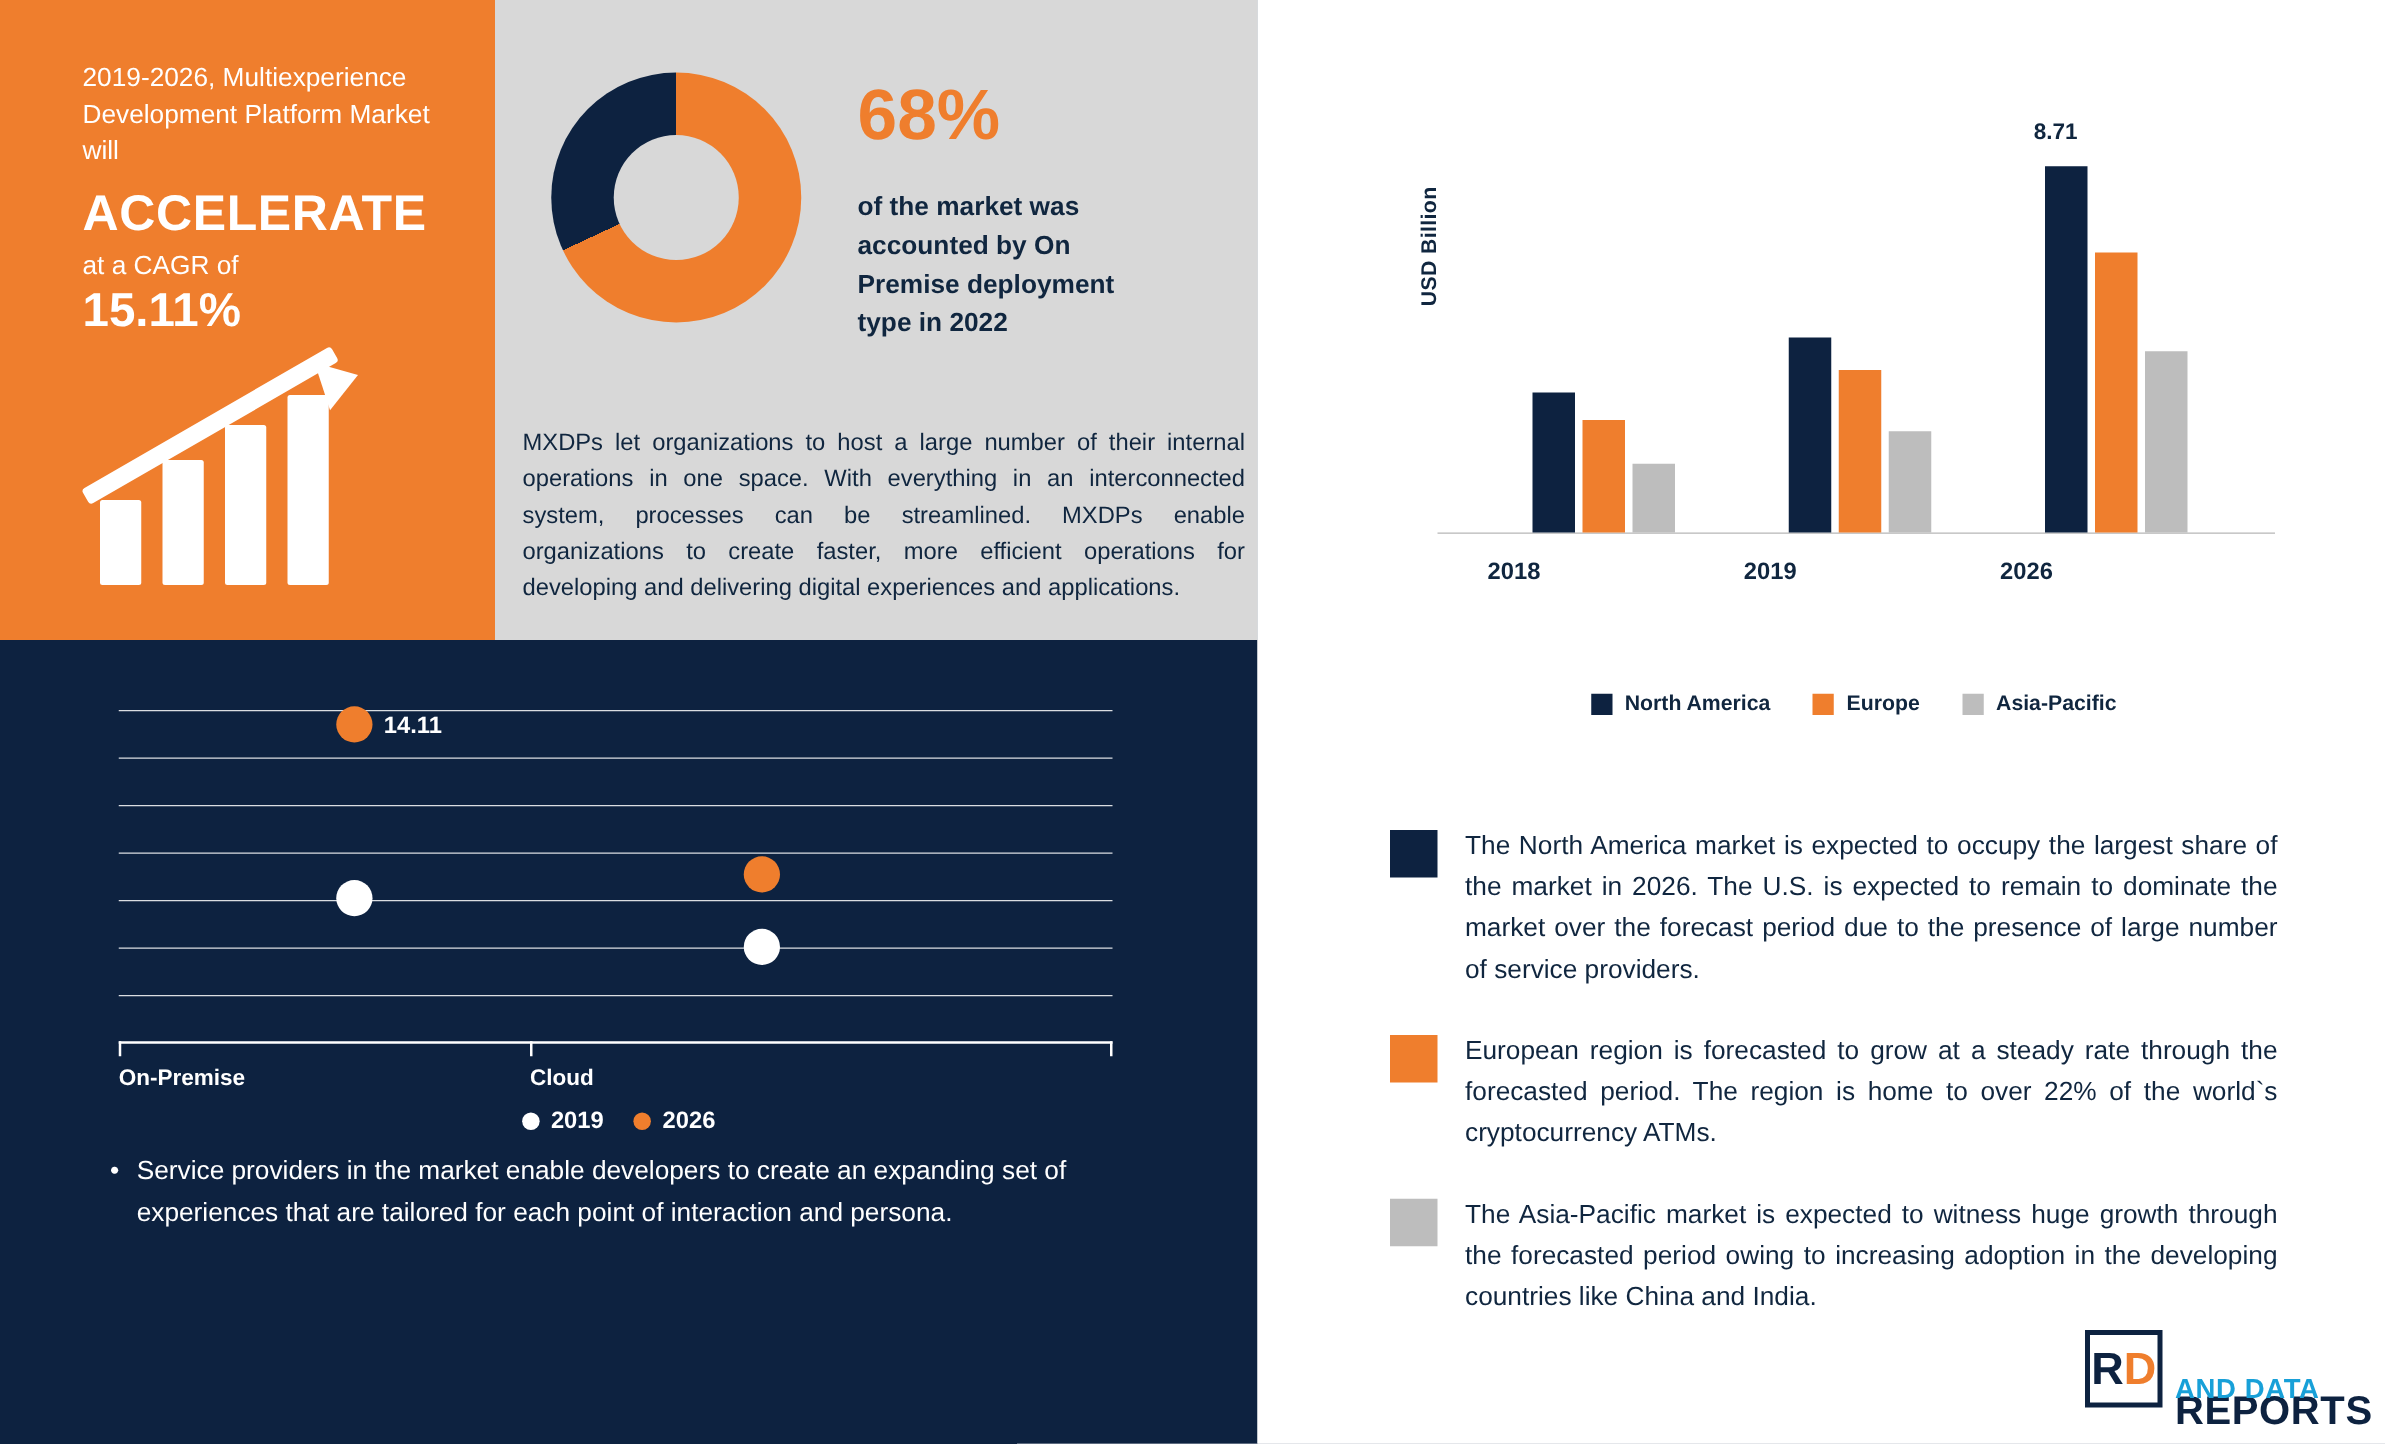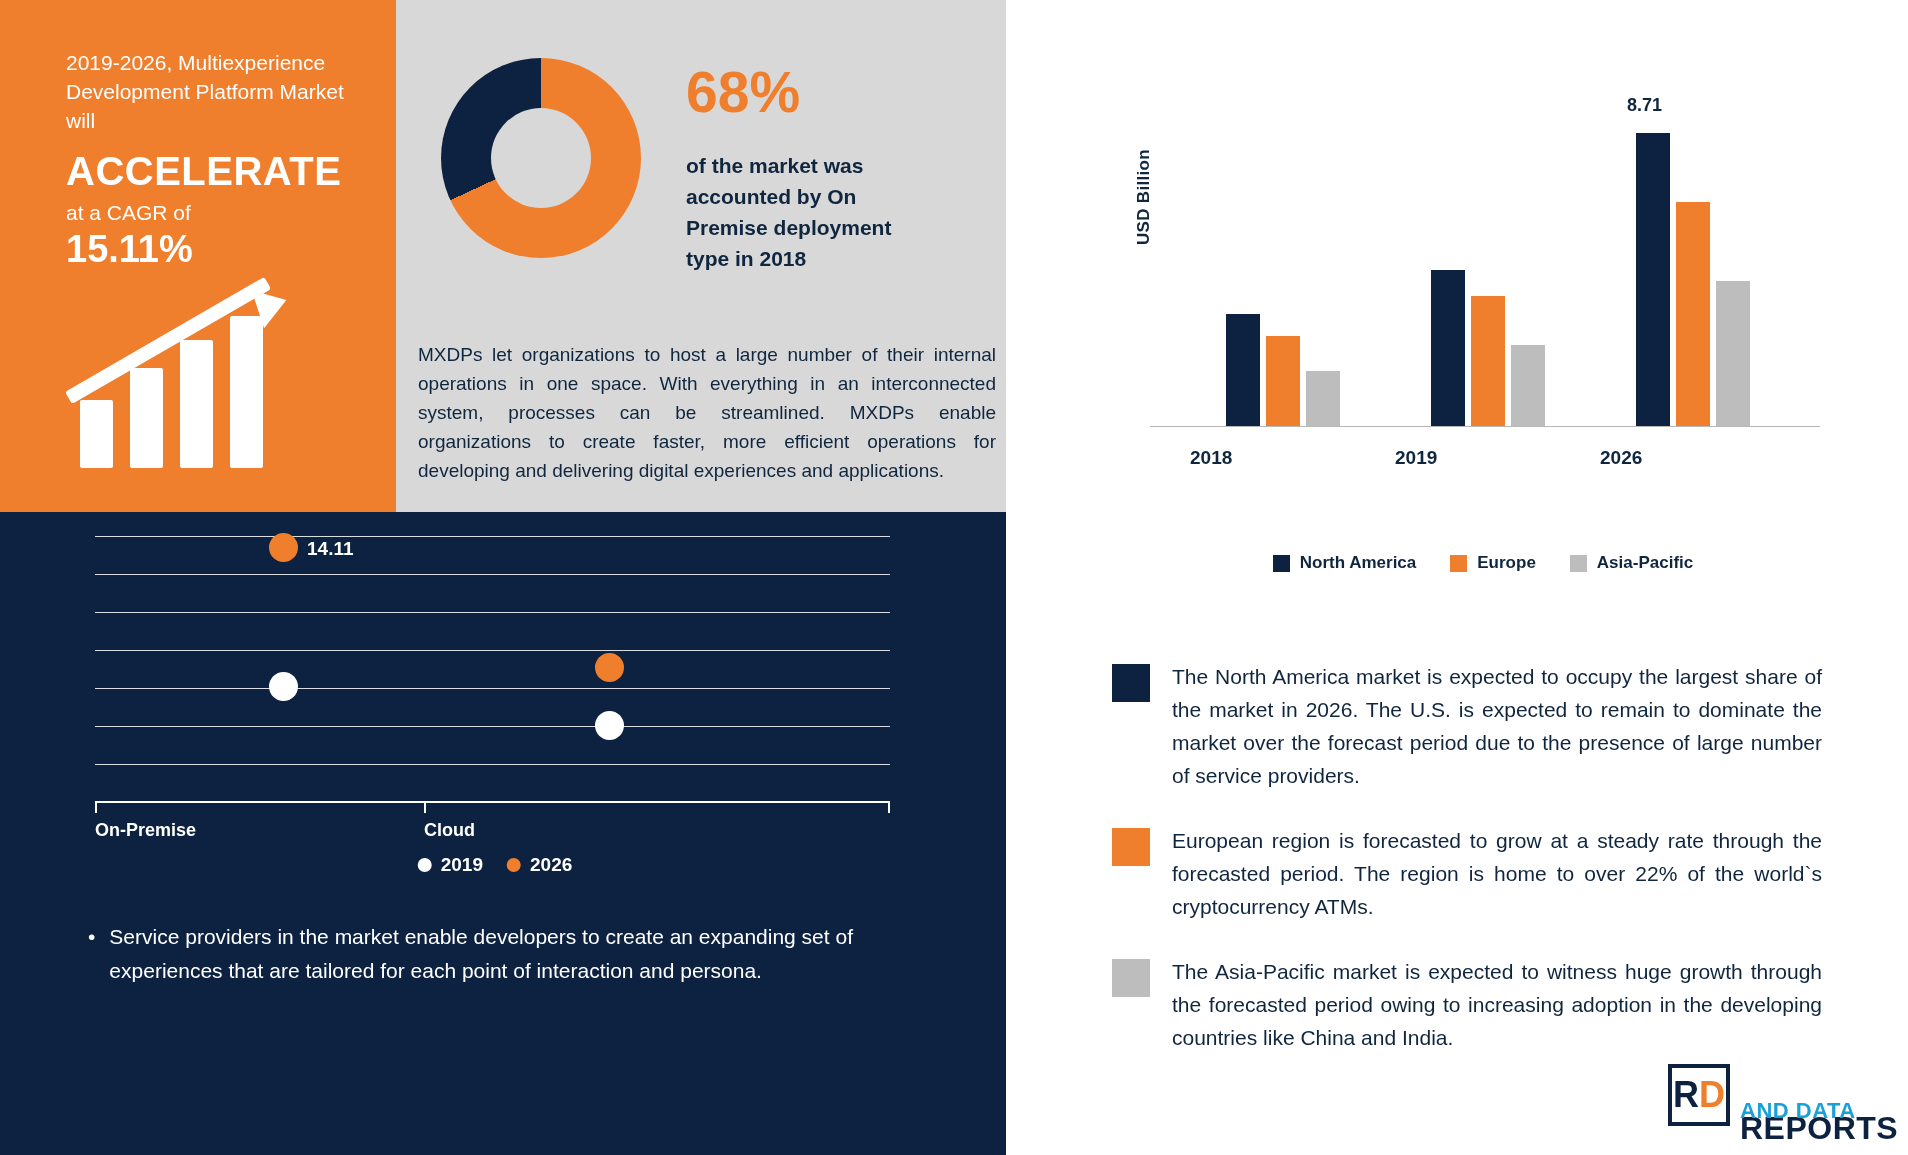--- a/index.html
+++ b/index.html
@@ -33,21 +33,21 @@
   .grey-box{position:absolute;left:396px;top:0;width:610px;height:512px;background:#d8d8d8;box-sizing:border-box;padding:0;}
   .donut-wrap{position:absolute;left:45px;top:58px;width:200px;height:200px;}
   .donut{width:200px;height:200px;border-radius:50%;
     background:conic-gradient(#ef7e2d 0deg 245deg, #0d2240 245deg 360deg);}
   .donut-hole{position:absolute;left:50px;top:50px;width:100px;height:100px;border-radius:50%;background:#d8d8d8;}
   .pct{position:absolute;left:290px;top:62px;color:#ef7e2d;font-size:57px;font-weight:700;line-height:60px;}
   .pct-sub{position:absolute;left:290px;top:150px;width:235px;color:#10263f;font-size:21px;font-weight:700;line-height:31px;}
   .grey-para{position:absolute;left:22px;top:340px;width:578px;color:#10263f;font-size:19px;line-height:29px;text-align:justify;}
 
   
-  .dotplot{position:absolute;left:95px;top:536px;width:800px;height:300px;}
+  .dotplot{position:absolute;left:95px;top:568px;width:800px;height:300px;}
   .grid-line{position:absolute;left:0;width:795px;height:1px;background:#ffffff;opacity:.85;}
   .dot{position:absolute;width:29px;height:29px;border-radius:50%;}
   .dot-orange{background:#ef7e2d;}
   .dot-white{background:#ffffff;}
   .dot-label{position:absolute;color:#ffffff;font-size:19px;font-weight:700;}
   .axis-base{position:absolute;left:0;top:265px;width:795px;height:2px;background:#ffffff;}
   .tick{position:absolute;top:265px;width:2px;height:12px;background:#ffffff;}
   .cat-label{position:absolute;top:284px;color:#ffffff;font-size:18px;font-weight:700;text-align:left;}
   .legend-dp{position:absolute;left:400px;top:318px;display:flex;gap:24px;align-items:center;transform:translateX(-50%);}
   .legend-dp .li{display:flex;align-items:center;gap:9px;color:#ffffff;font-size:19px;font-weight:700;}
@@ -109,21 +109,21 @@
           </div>
       </div>
     </div>
 
     <div class="grey-box">
       <div class="donut-wrap">
         <div class="donut"></div>
         <div class="donut-hole"></div>
       </div>
       <div class="pct">68%</div>
-      <div class="pct-sub">of the market was accounted by On Premise deployment type in 2018</div>
+      <div class="pct-sub">of the market was accounted by On Premise deployment type in 2022</div>
       <div class="grey-para">MXDPs let organizations to host a large number of their internal operations in one space. With everything in an interconnected system, processes can be streamlined. MXDPs enable organizations to create faster, more efficient operations for developing and delivering digital experiences and applications.</div>
     </div>
 
     <div class="dotplot">
       <div class="grid-line" style="top:0px;"></div>
       <div class="grid-line" style="top:38px;"></div>
       <div class="grid-line" style="top:76px;"></div>
       <div class="grid-line" style="top:114px;"></div>
       <div class="grid-line" style="top:152px;"></div>
       <div class="grid-line" style="top:190px;"></div>

